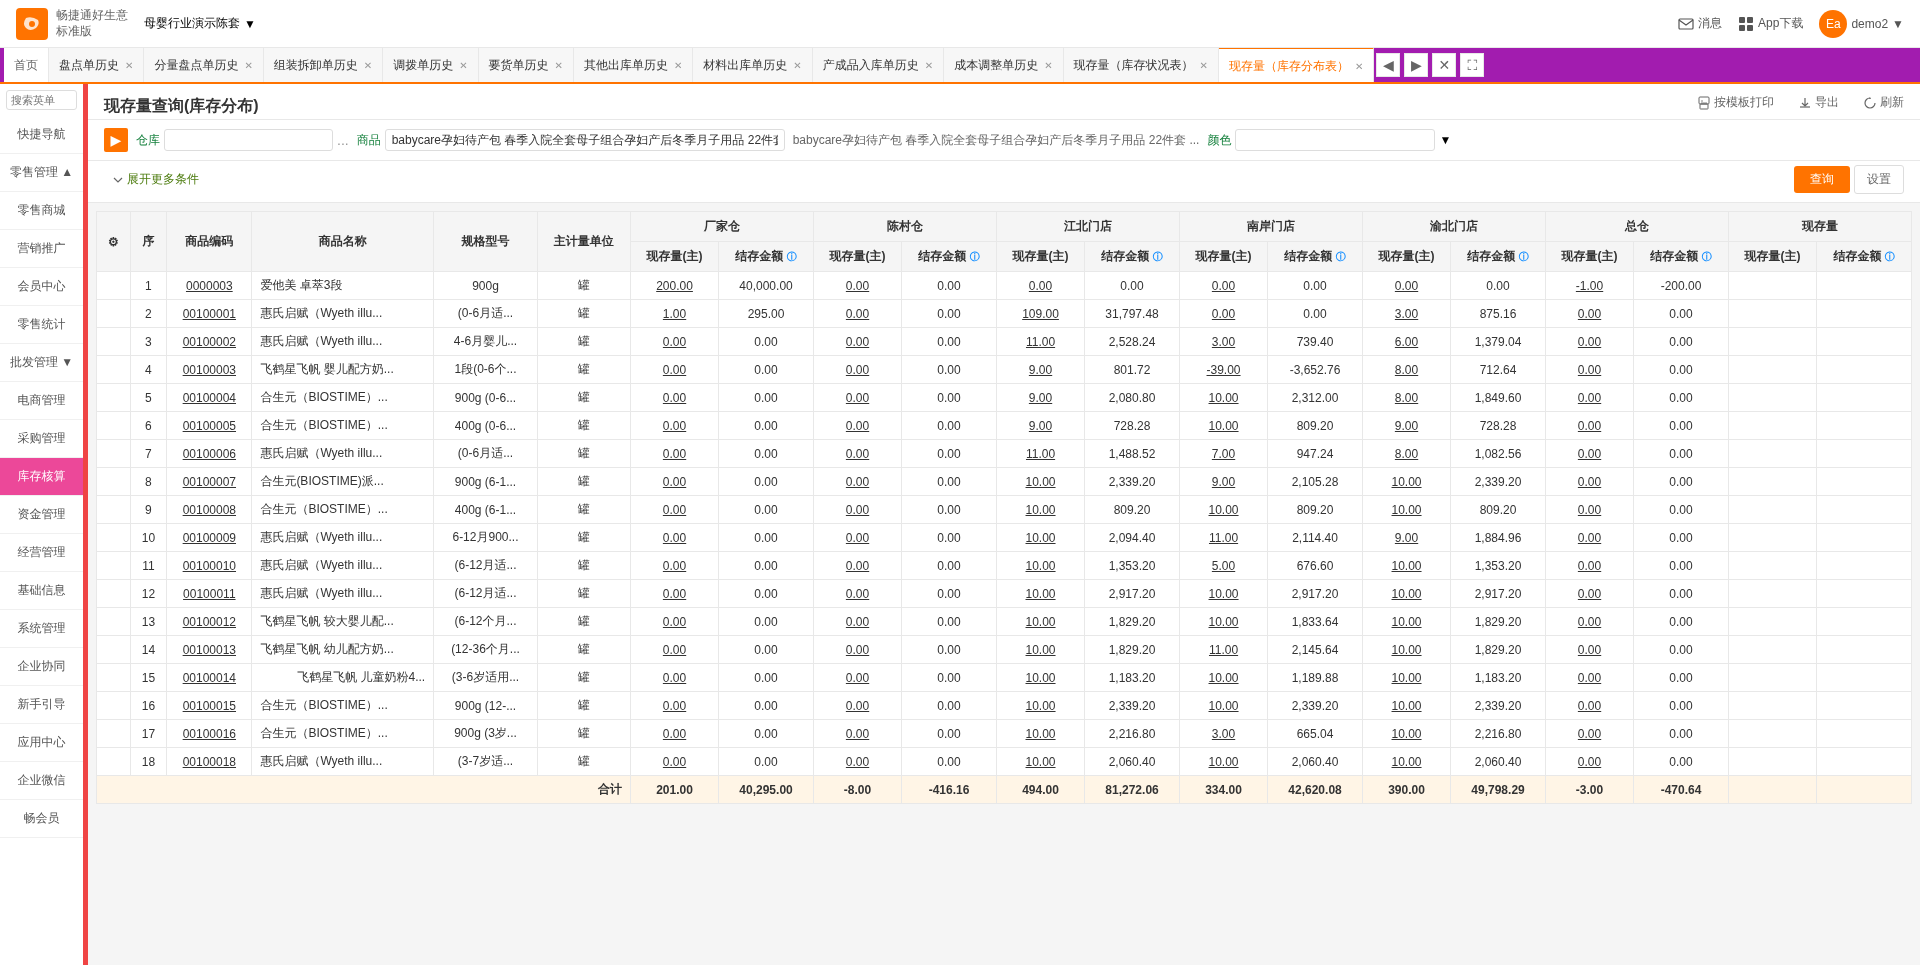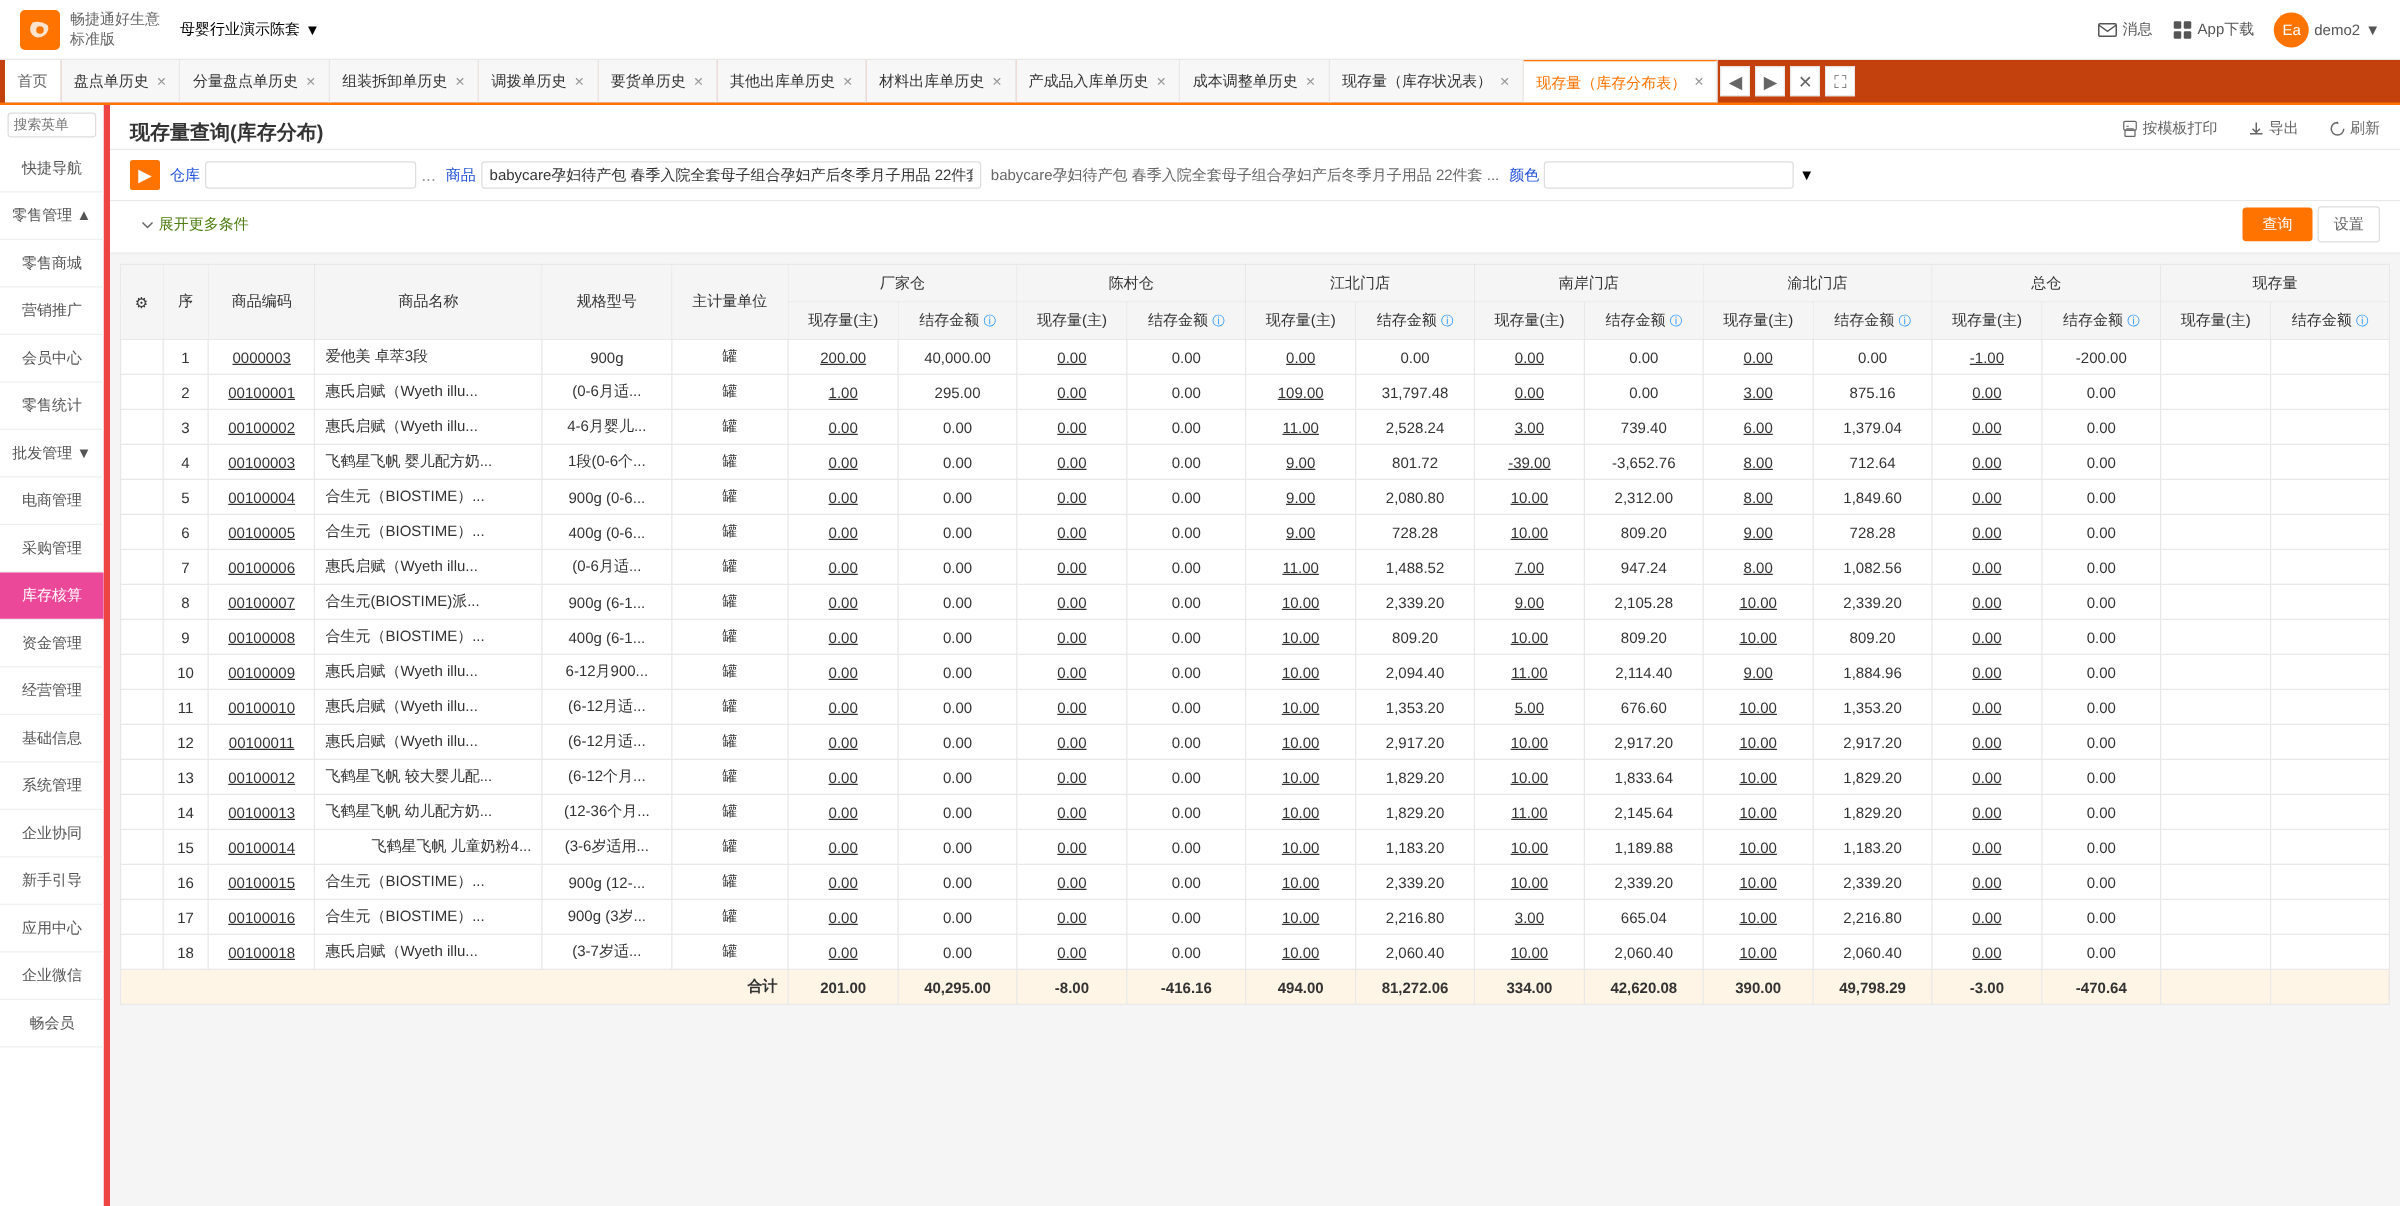--- a/index.html
+++ b/index.html
@@ -54,21 +54,21 @@
       display: flex;
       align-items: center;
       justify-content: center;
       color: white;
       font-size: 12px;
     }
 
     
     .tab-bar {
       height: 36px;
-      background: #c2410c;
+      background: #a21caf;
       display: flex;
       align-items: center;
       border-bottom: 2px solid #ff7300;
       overflow: hidden;
       padding: 0 4px;
     }
     .tab-item {
       height: 36px;
       display: flex;
       align-items: center;
@@ -204,21 +204,21 @@
       justify-content: center;
       font-size: 14px;
       border-radius: 2px;
     }
     .filter-field {
       display: flex;
       align-items: center;
       gap: 4px;
     }
     .filter-label {
-      color: #1d4ed8;
+      color: #15803d;
       font-size: 12px;
       white-space: nowrap;
     }
     .filter-input {
       border: 1px solid #ddd;
       border-radius: 3px;
       padding: 3px 6px;
       font-size: 12px;
       color: #333;
       background: #fff;
@@ -270,21 +270,21 @@
       border-collapse: collapse;
       background: #fff;
       font-size: 12px;
     }
     .data-table th {
       background: #f5f5f5;
       border: 1px solid #e8e8e8;
       padding: 6px 8px;
       text-align: center;
       color: #333;
-      font-weight: normal;
+      font-weight: bold;
       white-space: nowrap;
       position: sticky;
       top: 0;
       z-index: 10;
     }
     .data-table td {
       border: 1px solid #e8e8e8;
       padding: 5px 8px;
       text-align: center;
       color: #333;

